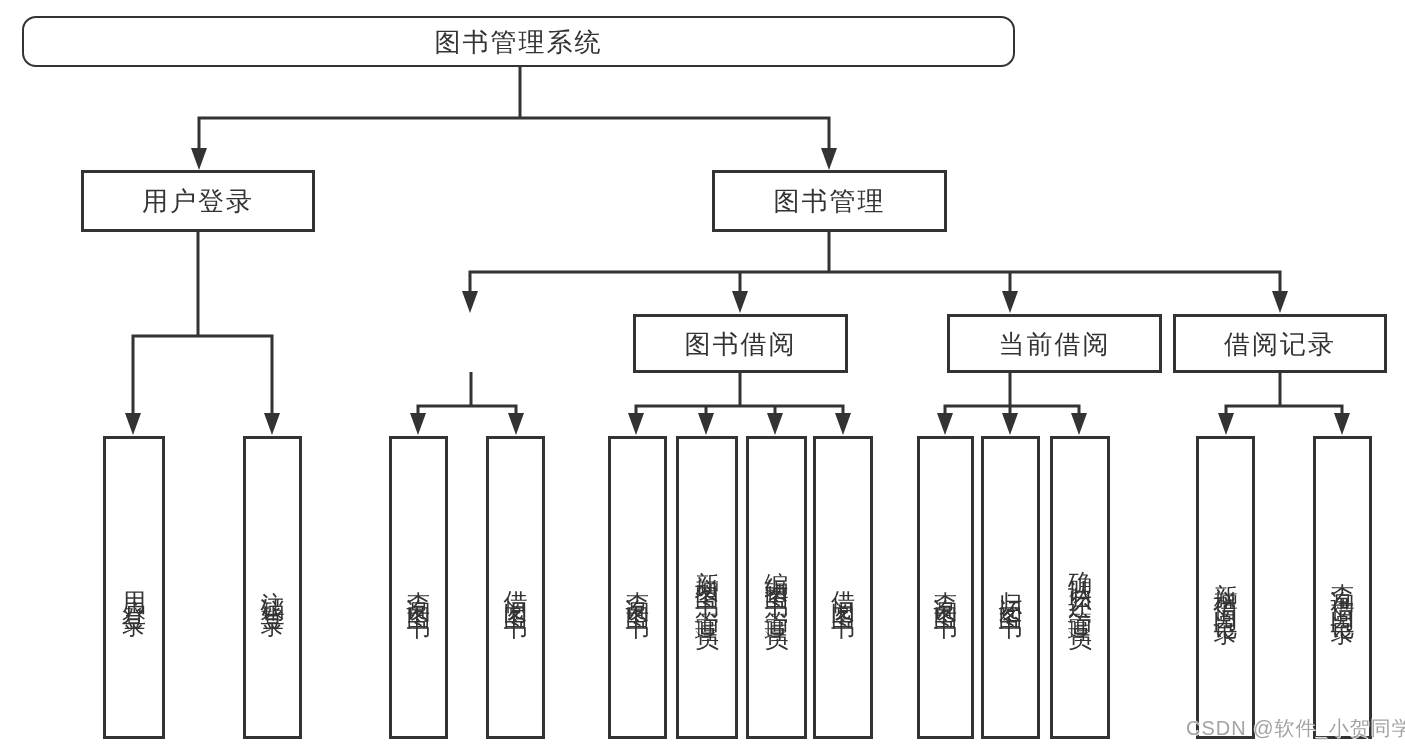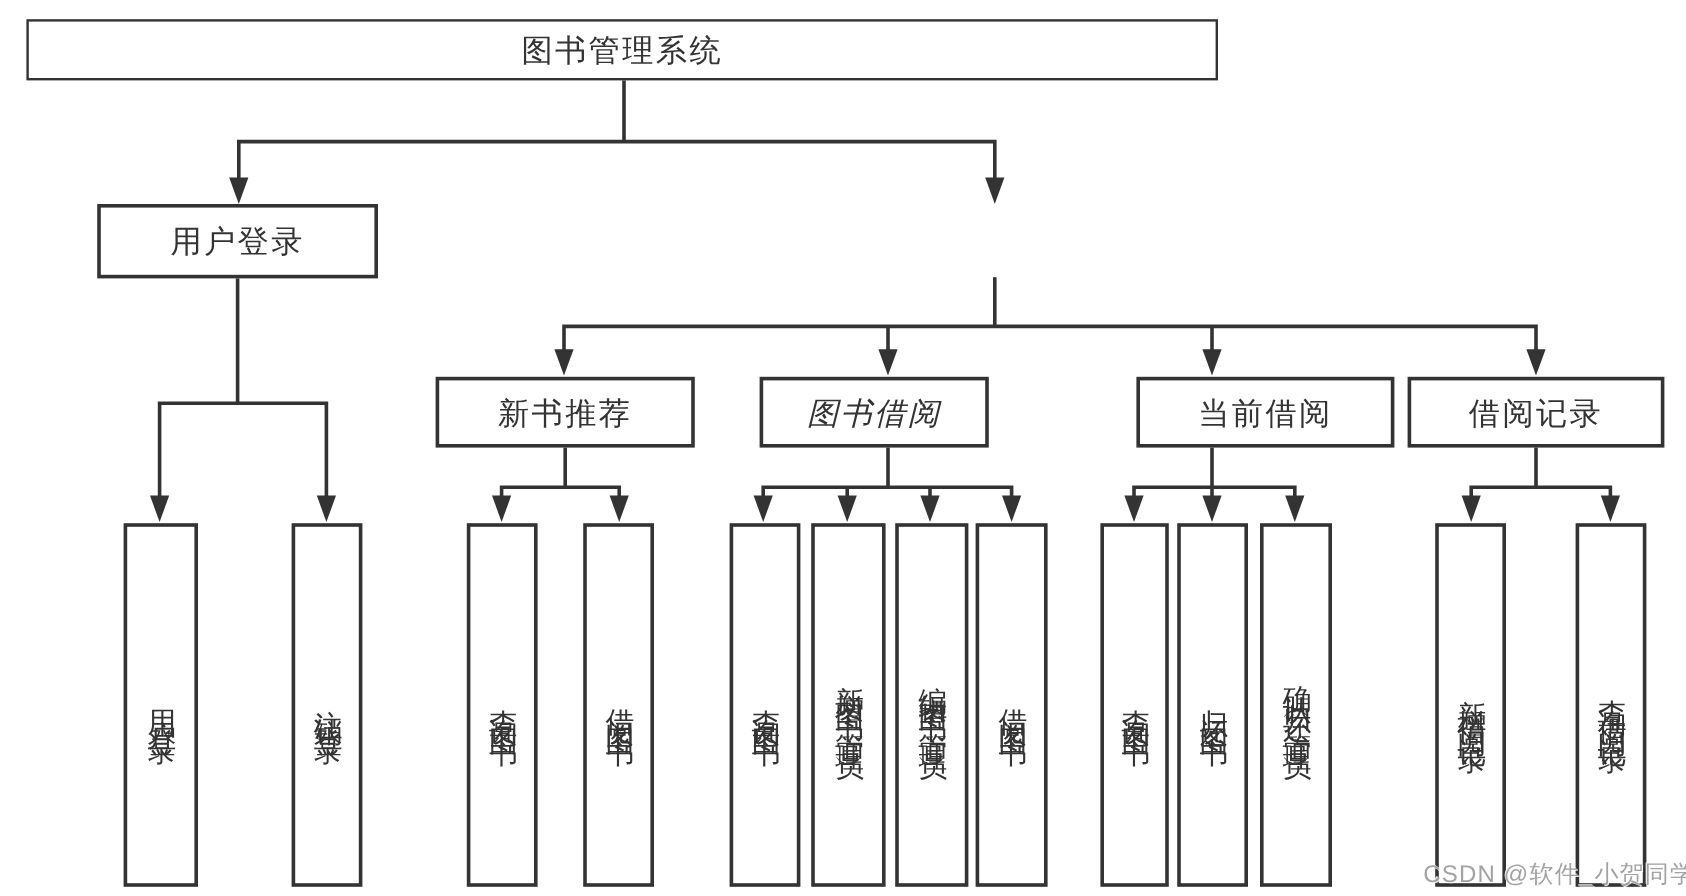--- a/index.html
+++ b/index.html
@@ -117,32 +117,32 @@
       <polygon points="767,413 783,413 775,435"></polygon>
       <polygon points="835,413 851,413 843,435"></polygon>
       <polygon points="937,413 953,413 945,435"></polygon>
       <polygon points="1002,413 1018,413 1010,435"></polygon>
       <polygon points="1071,413 1087,413 1079,435"></polygon>
       <polygon points="1218,413 1234,413 1226,435"></polygon>
       <polygon points="1334,413 1350,413 1342,435"></polygon>
     </g>
   </svg>
 
-  <div class="node root" style="left:22px; top:16px; width:993px; height:51px;">
+  <div class="node root" style="left:22px; top:16px; width:993px; height:51px;border-radius:14px;">
     <span class="lbl">图书管理系统</span>
   </div>
 
   <div class="node" style="left:81px; top:170px; width:234px; height:62px;">
     <span class="lbl">用户登录</span>
   </div>
+  <div class="node" style="left:712px; top:170px; width:235px; height:62px;">
+    <span class="lbl">图书管理</span>
+  </div>
 
-  <div class="node" style="left:363px; top:314px; width:216px; height:59px;">
-    <span class="lbl">新书推荐</span>
-  </div>
-  <div class="node" style="left:633px; top:314px; width:191px; height:59px;font-style:italic;">
+  <div class="node" style="left:633px; top:314px; width:215px; height:59px;">
     <span class="lbl">图书借阅</span>
   </div>
   <div class="node" style="left:903px; top:314px; width:215px; height:59px;margin-left:44px;">
     <span class="lbl">当前借阅</span>
   </div>
   <div class="node" style="left:1173px; top:314px; width:214px; height:59px;">
     <span class="lbl">借阅记录</span>
   </div>
 
   <div class="node leaf" style="left:103px; width:62px;">

